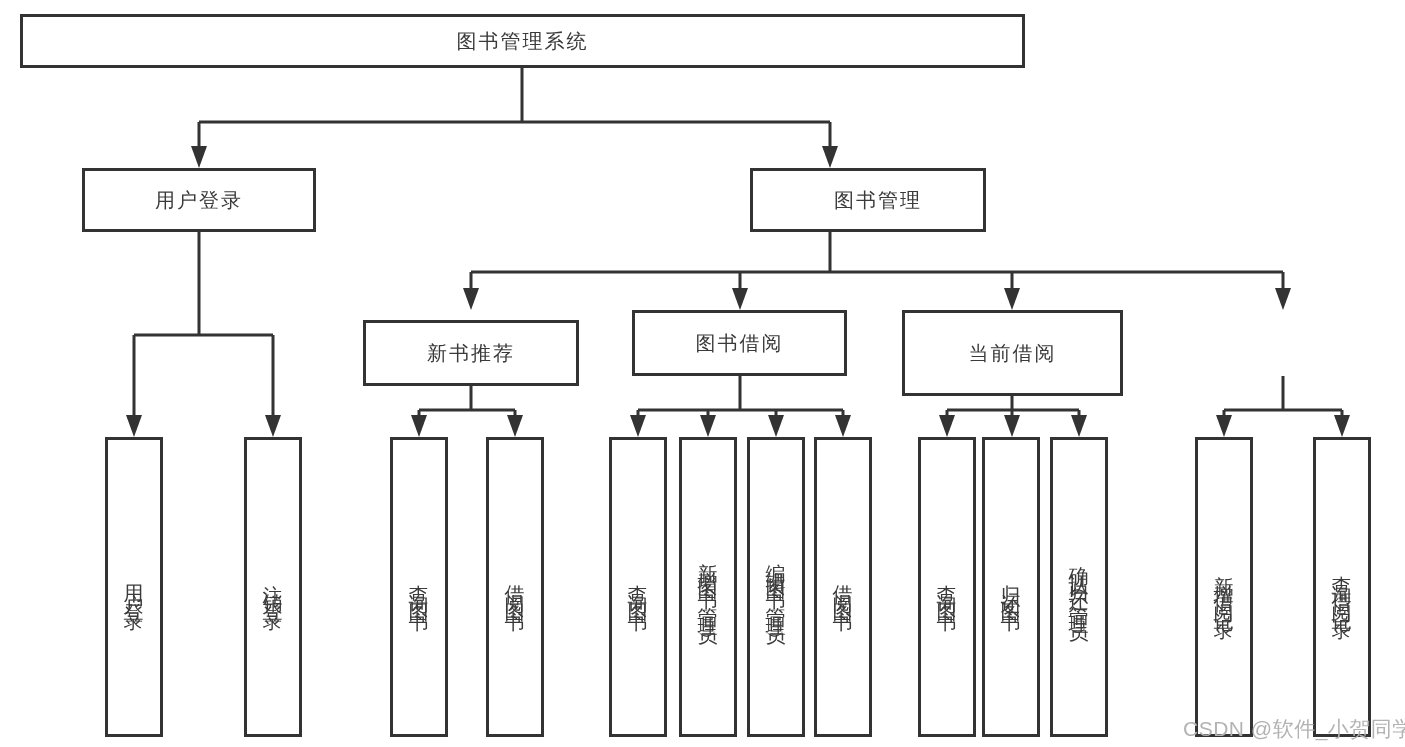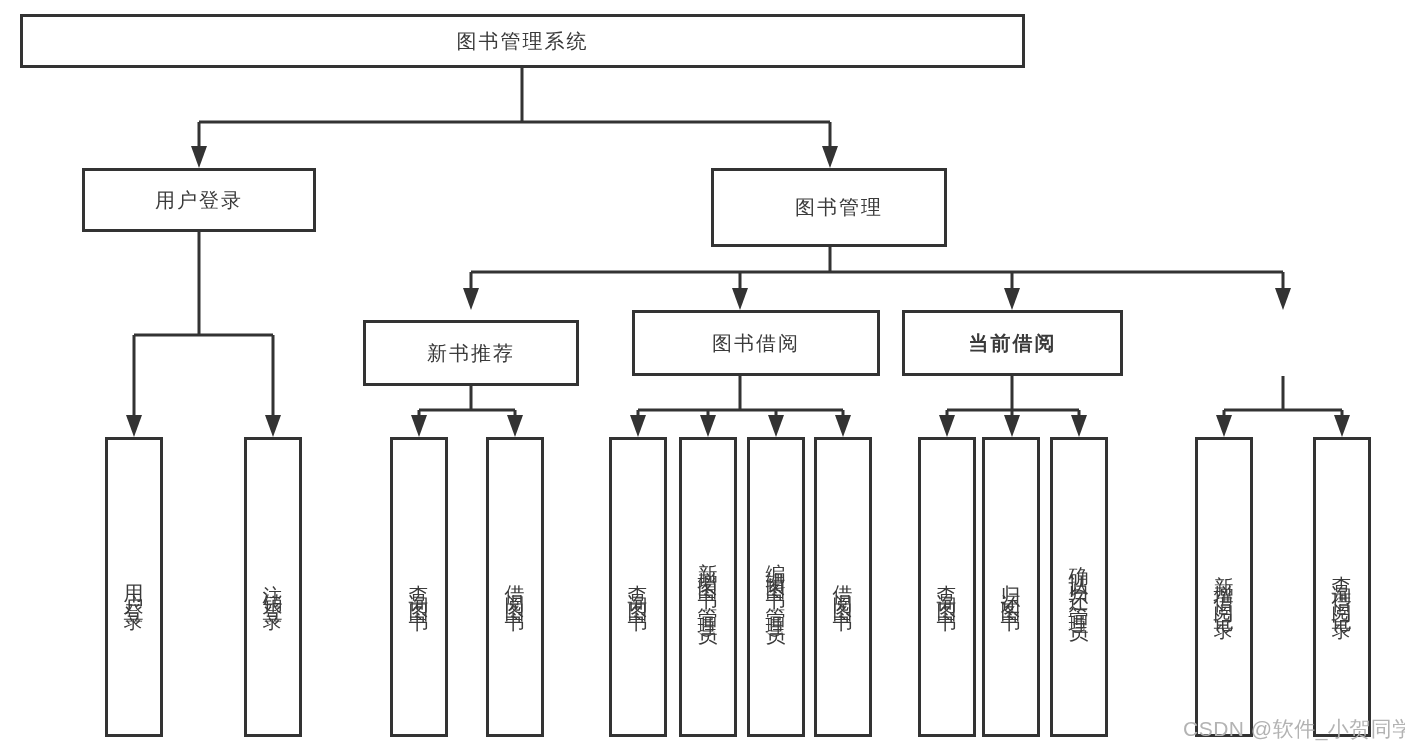--- a/index.html
+++ b/index.html
@@ -104,25 +104,25 @@
       <polygon points="1071,415 1087,415 1079,437"></polygon>
 
       <polygon points="1216,415 1232,415 1224,437"></polygon>
       <polygon points="1334,415 1350,415 1342,437"></polygon>
     </g>
   </svg>
 
   <div class="node" style="left:20px;top:14px;width:1005px;height:54px;">图书管理系统</div>
 
   <div class="node" style="left:82px;top:168px;width:234px;height:64px;">用户登录</div>
-  <div class="node" style="left:711px;top:168px;width:236px;height:79px;padding-left:20px;">图书管理</div>
+  <div class="node" style="left:750px;top:168px;width:236px;height:64px;padding-left:20px;">图书管理</div>
 
   <div class="node" style="left:363px;top:310px;width:216px;height:66px;margin-top:10px;">新书推荐</div>
-  <div class="node" style="left:632px;top:310px;width:248px;height:66px;">图书借阅</div>
-  <div class="node" style="left:902px;top:310px;width:221px;height:66px;font-weight:bold;">当前借阅</div>
+  <div class="node" style="left:632px;top:310px;width:215px;height:66px;">图书借阅</div>
+  <div class="node" style="left:902px;top:310px;width:221px;height:86px;">当前借阅</div>
 
   <div class="leaf" style="left:105px;">
     <span class="vtxt">用户登录</span>
   </div>
   <div class="leaf" style="left:244px;">
     <span class="vtxt">注销登录</span>
   </div>
 
   <div class="leaf" style="left:390px;">
     <span class="vtxt">查询图书</span>

